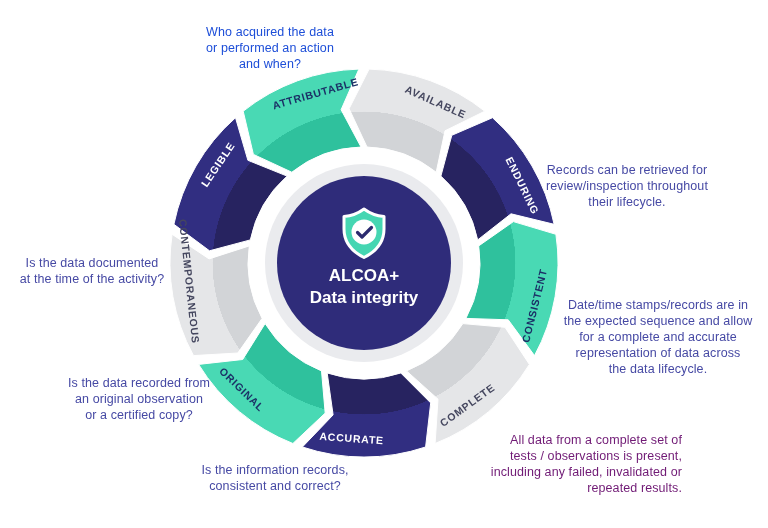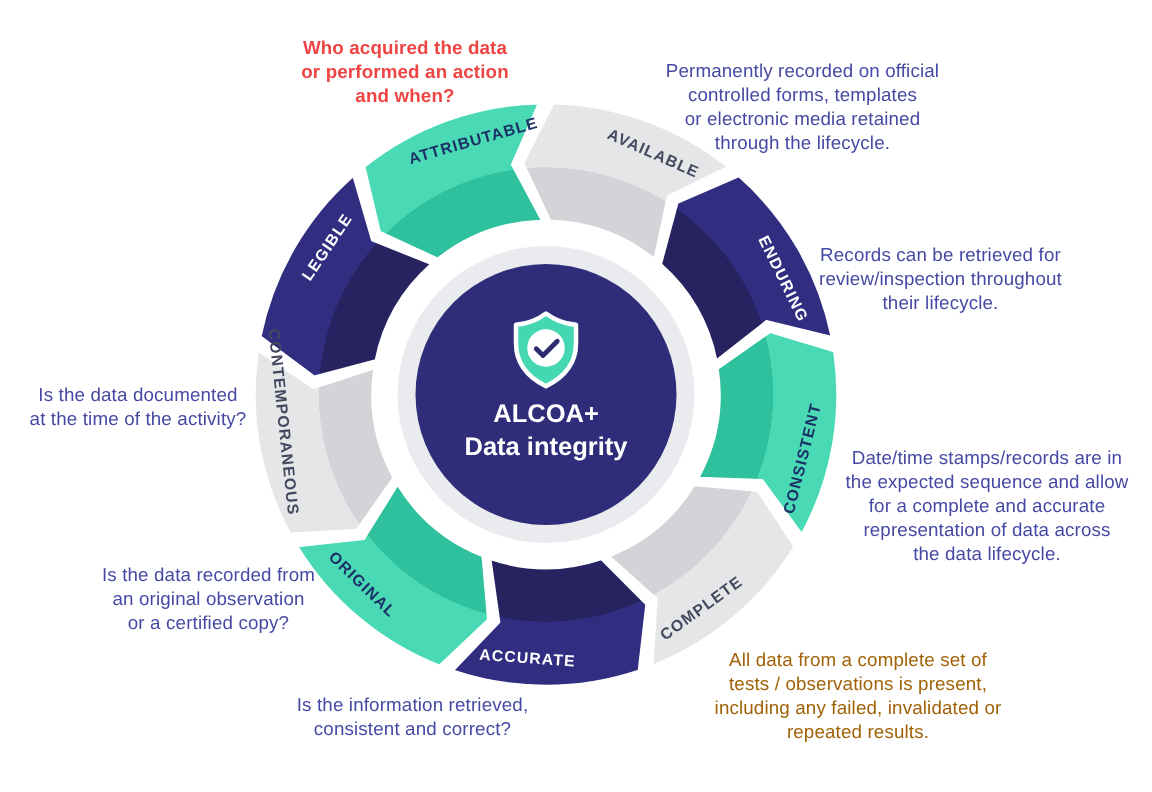--- a/index.html
+++ b/index.html
@@ -94,39 +94,35 @@
     <g>
       <path id="shield" d="M364 209c6 4.5 13 7 20 7.5v12.5c0 13-8 22.5-20 28.5c-12-6-20-15.5-20-28.5v-12.5c7-.5 14-3 20-7.5z" stroke="#ffffff" stroke-width="3" stroke-linejoin="round" fill="#45d6b2"></path>
       <circle cx="364" cy="232" r="12.5" fill="#ffffff"></circle>
       <polyline id="check" points="357.5,232.5 362,237 371.5,227.5" fill="none" stroke-width="3.2" stroke-linecap="round" stroke-linejoin="round" stroke="#2b2a6e"></polyline>
     </g>
 
     <text class="center-title" x="364" y="281">ALCOA+</text>
     <text class="center-title" x="364" y="303">Data integrity</text>
   </svg>
 
-  <div class="note note-0" style="color: #ef4444; font-weight: bold;">Who acquired the data
+  <div class="note note-0" style="color: #1d4ed8;">Who acquired the data
 or performed an action
 and when?</div>
   <div class="note note-3" style="color: rgb(70, 73, 164);">Is the data recorded from
 an original observation
 or a certified copy?</div>
   <div class="note note-2" style="color: rgb(70, 73, 164);">Is the data documented
 at the time of the activity?</div>
-  <div class="note note-4" style="color: rgb(70, 73, 164);">Is the information retrieved,
+  <div class="note note-4" style="color: rgb(70, 73, 164);">Is the information records,
 consistent and correct?</div>
-  <div class="note note-5" style="color: #a16207;">All data from a complete set of
+  <div class="note note-5" style="color: #701a75; text-align: right;">All data from a complete set of
 tests / observations is present,
 including any failed, invalidated or
 repeated results.</div>
   <div class="note note-6" style="color: rgb(70, 73, 164);">Date/time stamps/records are in
 the expected sequence and allow
 for a complete and accurate
 representation of data across
 the data lifecycle.</div>
   <div class="note note-7" style="color: rgb(70, 73, 164);">Records can be retrieved for
 review/inspection throughout
 their lifecycle.</div>
-  <div class="note note-8" style="color: rgb(70, 73, 164);">Permanently recorded on official
-controlled forms, templates
-or electronic media retained
-through the lifecycle.</div>
 </div>
 
 </body></html>

